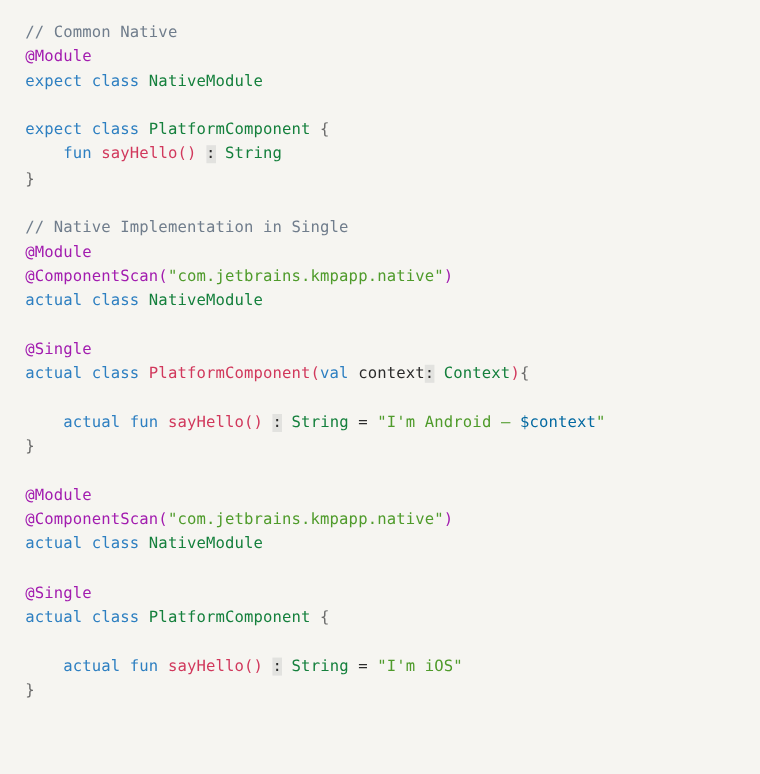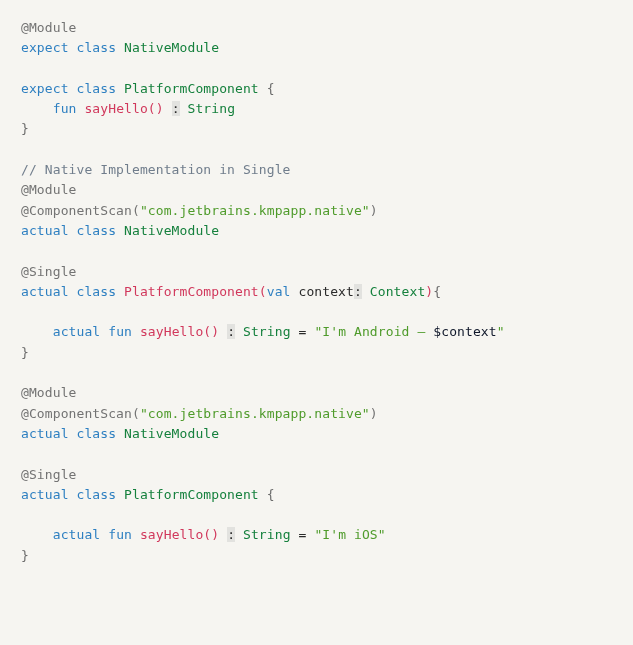--- a/index.html
+++ b/index.html
@@ -28,40 +28,41 @@
     letter-spacing: 0.1px;
     white-space: pre;
     color: #2b2b2b;
   }
   .code-line.blank {
     height: 20.3px;
   }
 
   
   .tok-comment  { color: #707d8c; }
-  .tok-anno     { color: #737373; }
+  .tok-anno     { color: #a21caf; }
   .tok-keyword  { color: #2d7fc1; }
   .tok-type     { color: #15803d; }
   .tok-ident    { color: #2b2b2b; }
   .tok-fn       { color: #d1385c; }
   .tok-class    { color: #d1385c; }
   .tok-paren    { color: #d1385c; }
   .tok-string   { color: #4f9b2b; }
-  .tok-interp   { color: #0f172a; }
+  .tok-interp   { color: #0369a1; }
   .tok-op       { color: #2b2b2b; }
   .tok-brace    { color: #6b6b6b; }
   .tok-colon-hl {
     color: #2b2b2b;
     background: #e2e2df;
   }
 </style>
 </head>
 <body>
 
 <div id="code-block">
+    <div class="code-line"><span class="tok-comment">// Common Native</span></div>
     <div class="code-line"><span class="tok-anno">@Module</span></div>
     <div class="code-line"><span class="tok-keyword">expect class </span><span class="tok-type">NativeModule</span></div>
     <div class="code-line blank">&nbsp;</div>
     <div class="code-line"><span class="tok-keyword">expect class </span><span class="tok-type">PlatformComponent</span><span class="tok-brace"> {</span></div>
     <div class="code-line"><span class="tok-ident">    </span><span class="tok-keyword">fun </span><span class="tok-fn">sayHello</span><span class="tok-paren">()</span><span class="tok-ident"> </span><span class="tok-colon-hl">:</span><span class="tok-type"> String</span></div>
     <div class="code-line"><span class="tok-brace">}</span></div>
     <div class="code-line blank">&nbsp;</div>
     <div class="code-line"><span class="tok-comment">// Native Implementation in Single</span></div>
     <div class="code-line"><span class="tok-anno">@Module</span></div>
     <div class="code-line"><span class="tok-anno">@ComponentScan(</span><span class="tok-string">"com.jetbrains.kmpapp.native"</span><span class="tok-anno">)</span></div>

